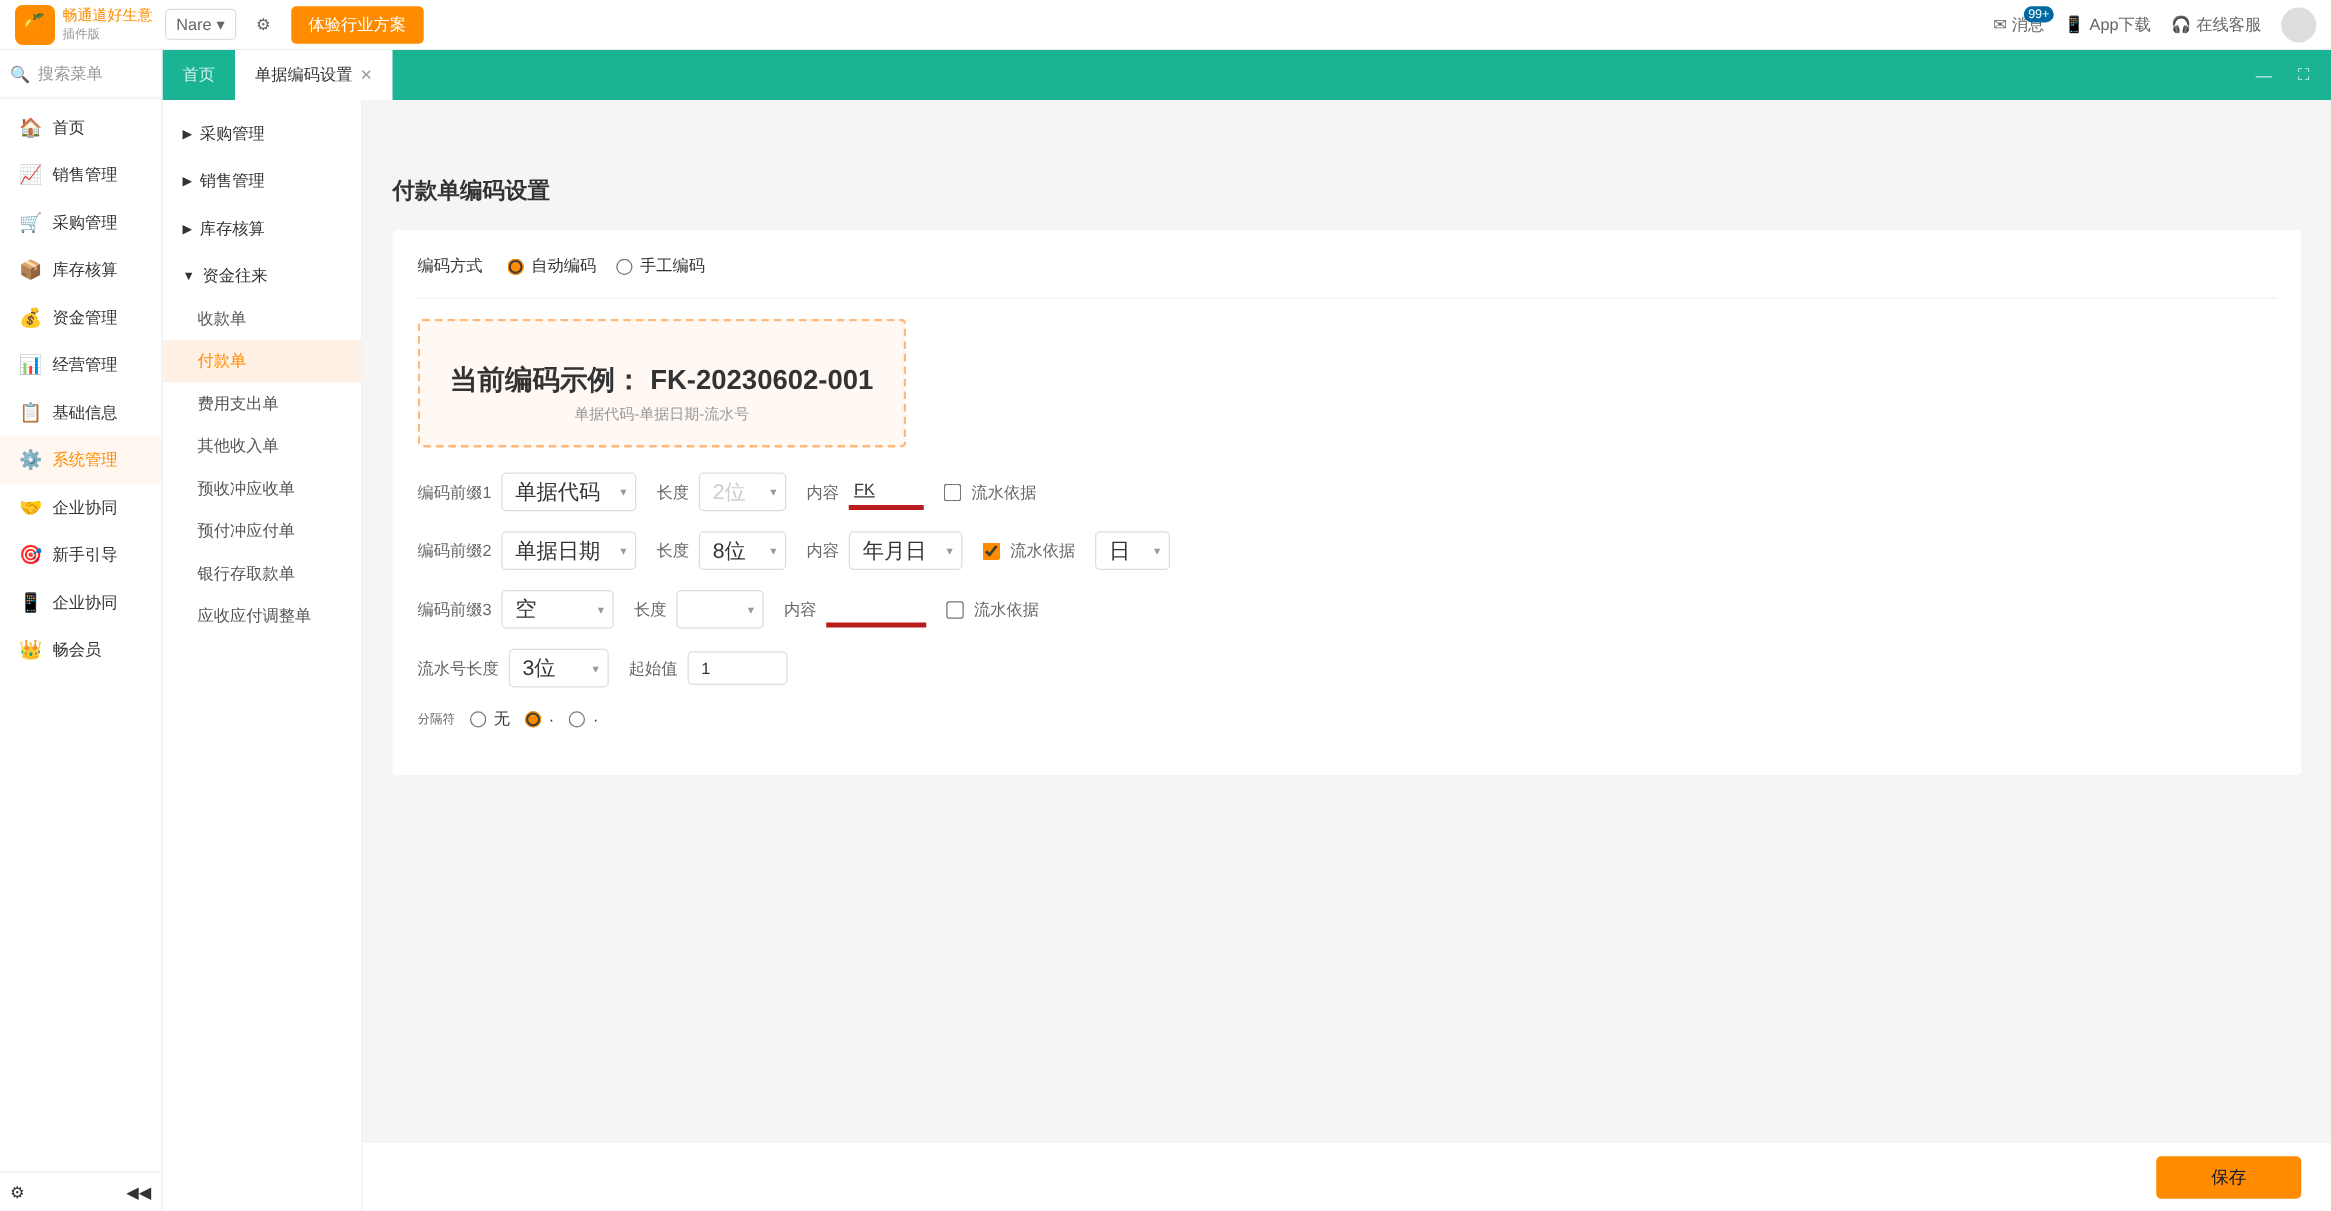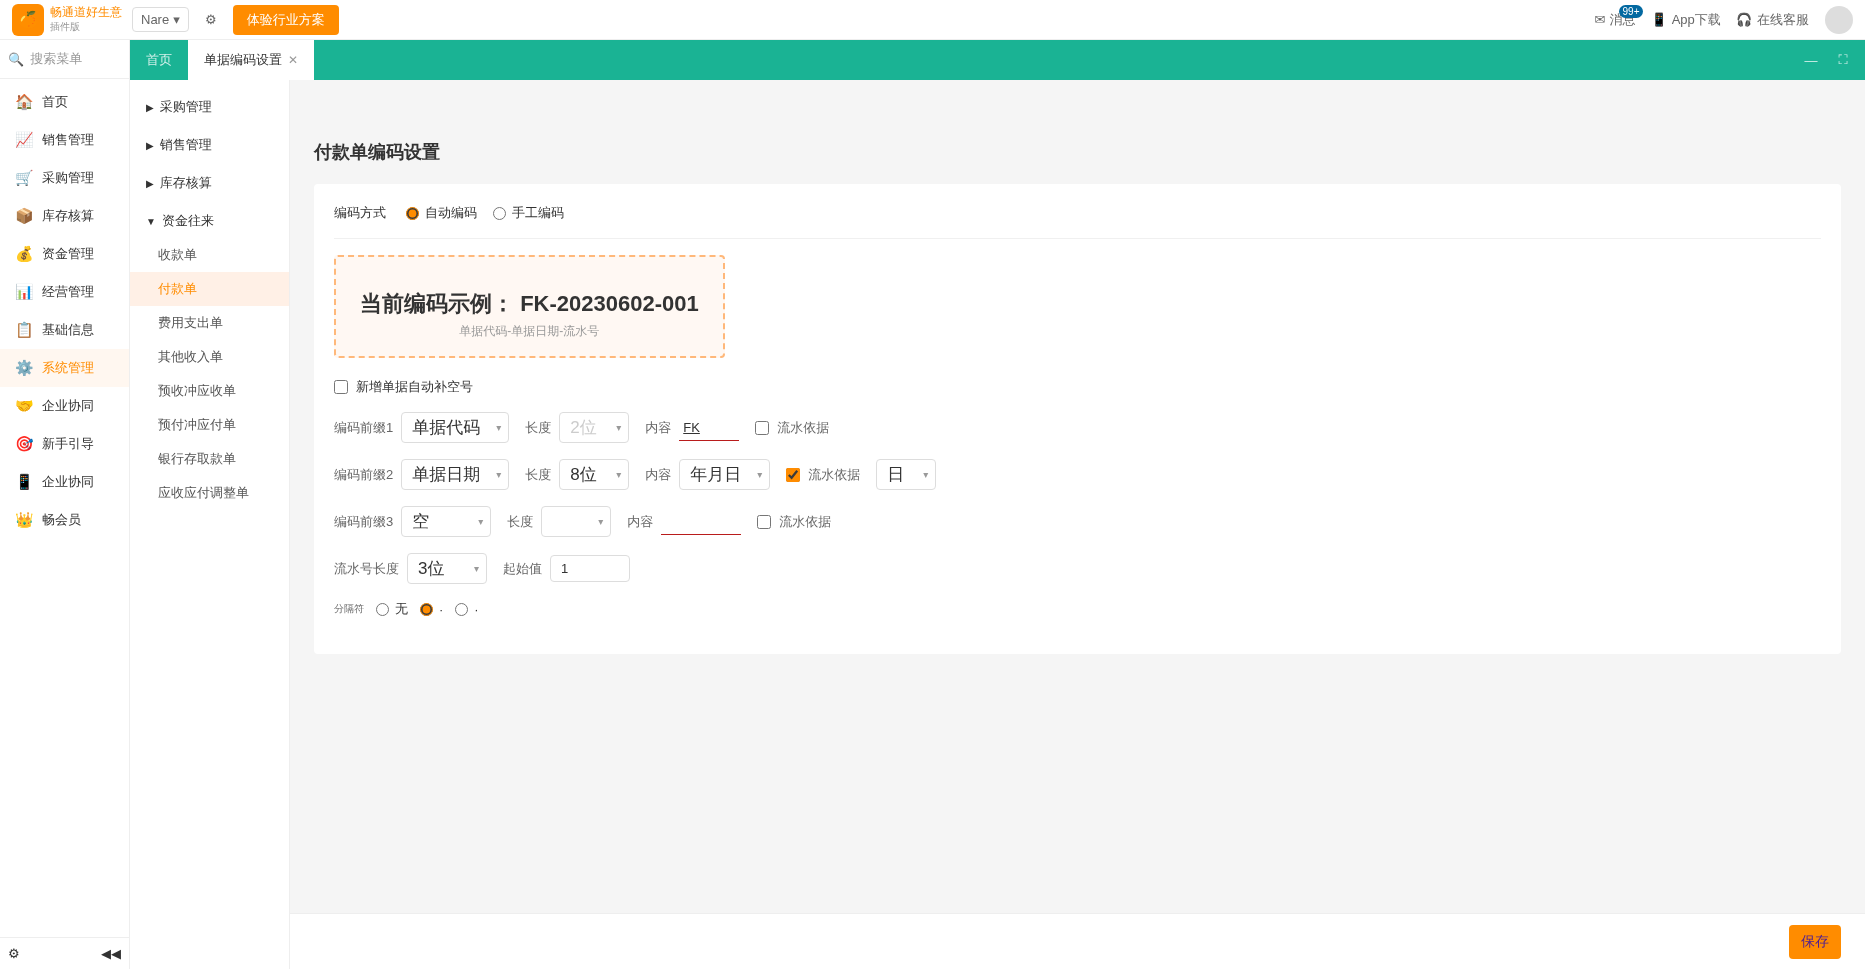--- a/index.html
+++ b/index.html
@@ -75,32 +75,32 @@
     .checkbox-row { display: flex; align-items: center; gap: 8px; margin-bottom: 16px; }
 
     
     .form-row { display: flex; gap: 16px; margin-bottom: 16px; }
     .form-field { display: flex; align-items: center; gap: 8px; }
     .form-label { color: #666; font-size: 13px; white-space: nowrap; }
     .select-wrapper { position: relative; display: inline-flex; align-items: center; }
     .form-select { appearance: none; border: 1px solid #ddd; border-radius: 4px; padding: 5px 28px 5px 10px; font-size: 17px; background: #fff; cursor: pointer; min-width: 90px; color: #333; }
     .select-arrow { position: absolute; right: 8px; pointer-events: none; color: #999; font-size: 10px; }
     .form-input { border: 1px solid #ddd; border-radius: 4px; padding: 5px 10px; font-size: 13px; background: #fff; min-width: 80px; color: #333; }
-    .form-input-readonly { border: none; border-bottom: 1px solid #b91c1c; padding: 5px 4px; font-size: 13px; background: transparent; min-width: 60px; color: #333; text-decoration: underline; }
+    .form-input-readonly { border: none; border-bottom: 4px solid #b91c1c; padding: 5px 4px; font-size: 13px; background: transparent; min-width: 60px; color: #333; text-decoration: underline; }
 
     .checkbox-styled { width: 14px; height: 14px; accent-color: #ff8c00; cursor: pointer; }
 
     
     .separator-row { display: flex; align-items: center; gap: 12px; margin-bottom: 16px; }
     .sep-label { color: #666; font-size: 10px; }
     .sep-radio { display: flex; align-items: center; gap: 6px; cursor: pointer; }
 
     
     .bottom-bar { height: 56px; background: #fff; border-top: 1px solid #eee; display: flex; align-items: center; justify-content: flex-end; padding: 0 24px; flex-shrink: 0; }
-    .btn-save { background: #ff8c00; color: #4c1d95; border: none; padding: 8px 12px; border-radius: 4px; cursor: pointer; font-size: 14px; }
+    .btn-save { background: #ff8c00; color: #0f172a; border: none; padding: 8px 44px; border-radius: 4px; cursor: pointer; font-size: 14px; }
 
     
     input[type="radio"] { accent-color: #ff8c00; cursor: pointer; }
     input[type="checkbox"] { accent-color: #ff8c00; cursor: pointer; }
   </style>
 </head>
 <body>
 
 <div class="top-bar">
   <div class="top-bar-left">
@@ -280,24 +280,20 @@
             
             <div class="preview-box">
               <div class="preview-code">
                 <span>当前编码示例：</span>
                 <span>FK-20230602-001</span>
               </div>
               <div class="preview-desc">单据代码-单据日期-流水号</div>
             </div>
 
             
-            <div class="checkbox-row">
-              <input type="checkbox" class="checkbox-styled" style="">
-              <span>新增单据自动补空号</span>
-            </div>
 
             
             <div class="form-row">
               <div class="form-field">
                 <span class="form-label">编码前缀1</span>
                 <div class="select-wrapper">
                   <select class="form-select">
                     <option>单据代码</option>
                   </select>
                   <span class="select-arrow">▾</span>

